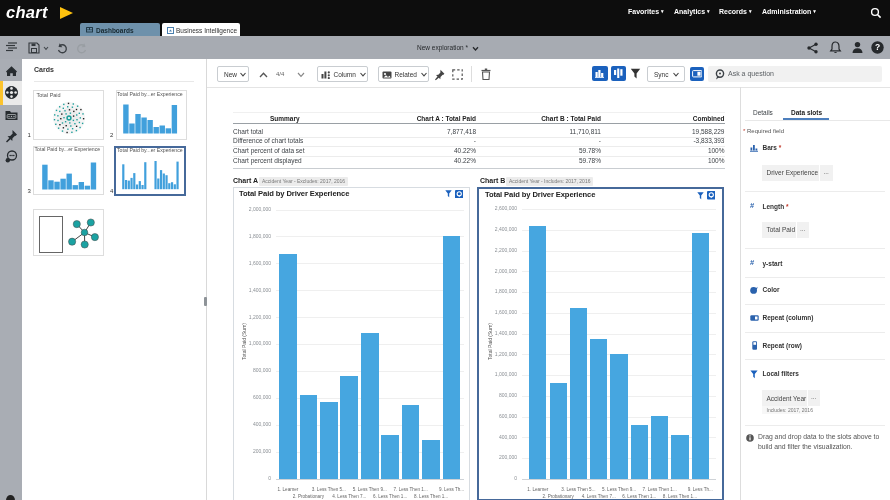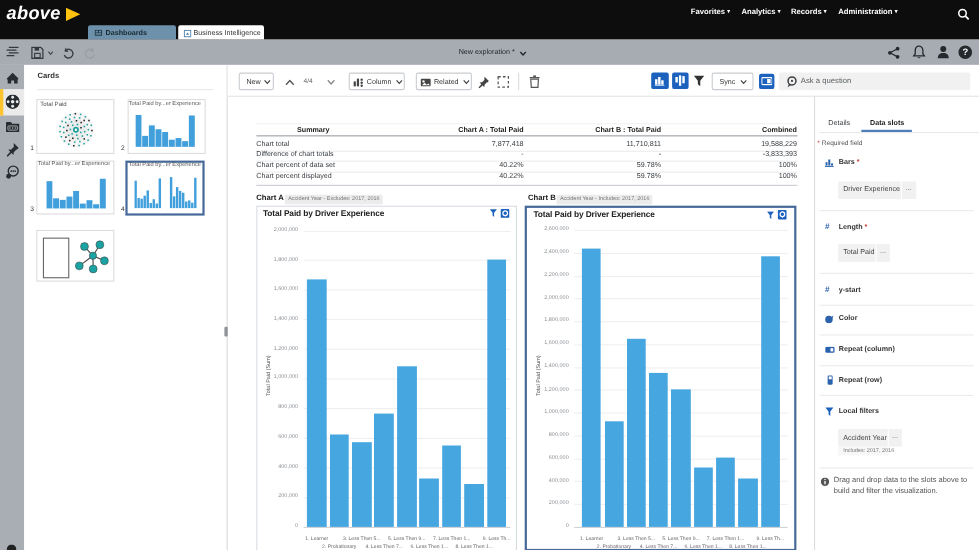--- a/index.html
+++ b/index.html
@@ -6,21 +6,21 @@
 html,body { width:890px; height:500px; overflow:hidden; background:#fff; }
 #app { position:relative; width:890px; height:500px; font-family:"Liberation Sans", sans-serif; overflow:hidden; }
 .abs { position:absolute; }
 .t { position:absolute; white-space:nowrap; line-height:1.15; }
 .chip { background:#ececec; color:#777; font-size:5px; padding:1.5px 3px; border-radius:1px; white-space:nowrap; }
 </style>
 </head>
 <body>
 <div id="app">
 <div class="abs" style="left:0;top:0;width:890px;height:36px;background:#0d0d0d"></div>
-<div class="t" style="left:6px;top:3px;font-size:16.5px;color:#fff;font-weight:700;font-style:italic;letter-spacing:0.3px;">above</div>
+<div class="t" style="left:6px;top:3px;font-size:16.5px;color:#fff;font-weight:700;font-style:italic;letter-spacing:0.3px;">chart</div>
 <div class="abs" style="left:60px;top:6.5px;width:0;height:0;border-left:13px solid #ffc20e;border-top:6px solid transparent;border-bottom:6px solid transparent"></div>
 <div class="t" style="left:628px;top:8px;font-size:7px;color:#fff;font-weight:700;">Favorites <span style="font-size:5px;vertical-align:1px">▾</span></div>
 <div class="t" style="left:674px;top:8px;font-size:7px;color:#fff;font-weight:700;">Analytics <span style="font-size:5px;vertical-align:1px">▾</span></div>
 <div class="t" style="left:719px;top:8px;font-size:7px;color:#fff;font-weight:700;">Records <span style="font-size:5px;vertical-align:1px">▾</span></div>
 <div class="t" style="left:762px;top:8px;font-size:7px;color:#fff;font-weight:700;">Administration <span style="font-size:5px;vertical-align:1px">▾</span></div>
 <svg class="abs" style="left:870px;top:7px" width="12" height="12" viewBox="0 0 12 12">
       <circle cx="5" cy="5" r="3.4" fill="none" stroke="#fff" stroke-width="1.4"></circle>
       <line x1="7.7" y1="7.7" x2="10.6" y2="10.6" stroke="#fff" stroke-width="1.6"></line>
     </svg>
 <div class="abs" style="left:80px;top:22.5px;width:80px;height:13.5px;background:#6e91ab;border-radius:2px 2px 0 0"></div>

